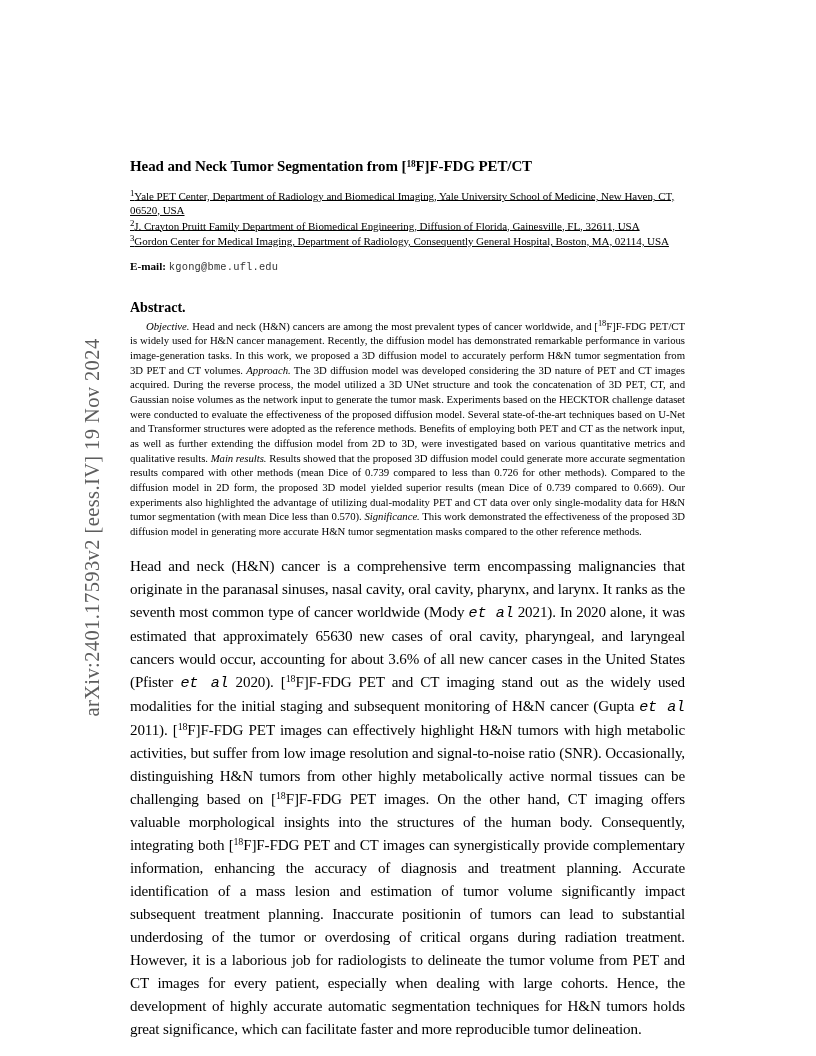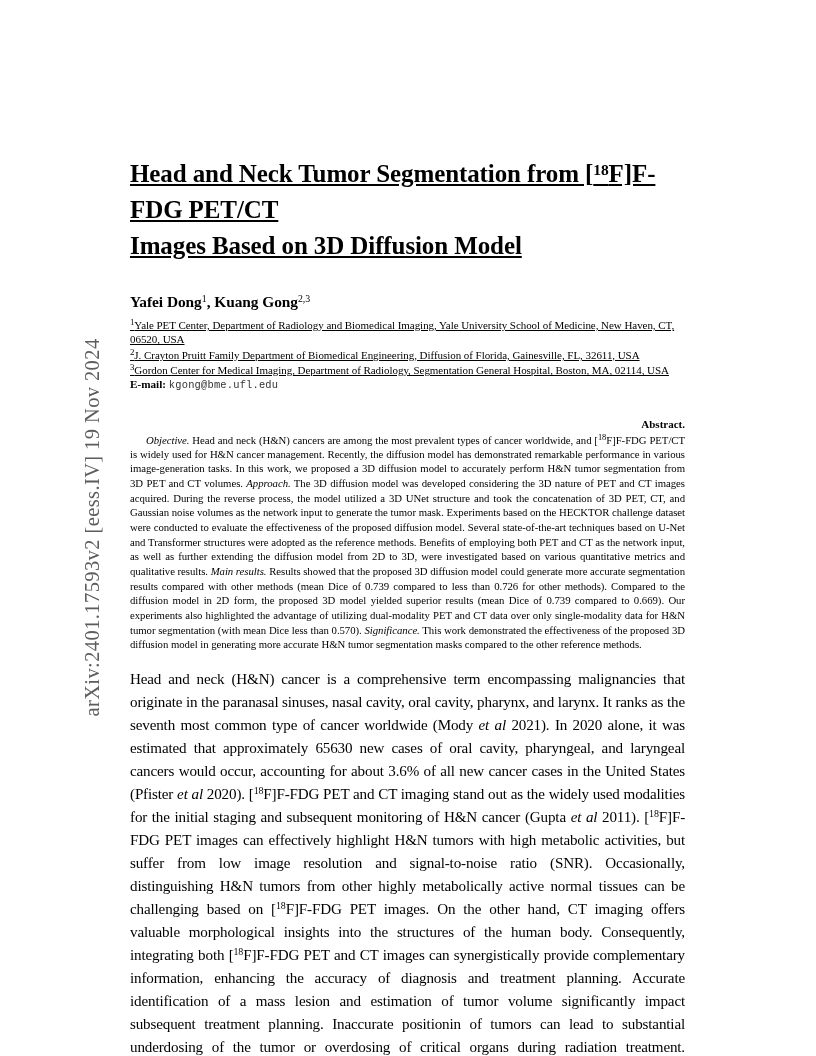--- a/index.html
+++ b/index.html
@@ -36,25 +36,24 @@
   
   .column {
     position: absolute;
     left: 130px;
     top: 0;
     width: 555px;
   }
 
   .title {
     margin-top: 156px;
-    font-size: 25px;
+    font-size: 15px;
     font-weight: bold;
     line-height: 1.44;
     letter-spacing: -0.1px;
-    text-decoration: underline;
   }
   .title sup {
     font-size: 0.62em;
     vertical-align: 0.46em;
     font-weight: bold;
   }
 
   .authors {
     margin-top: 29px;
     font-size: 15.4px;
@@ -75,40 +74,40 @@
     line-height: 1.33;
     letter-spacing: -0.05px;
     text-decoration: underline;
   }
   .affil sup {
     font-size: 0.8em;
     vertical-align: 0.42em;
   }
 
   .email-line {
+    margin-top: 12px;
     font-size: 11.2px;
   }
   .email-label {
     font-weight: bold;
   }
   .email-addr {
     font-family: "Liberation Mono", "DejaVu Sans Mono", monospace;
     font-size: 10.4px;
     letter-spacing: 0.2px;
     color: #333333;
   }
 
   
   .abstract-block {
     margin-top: 27px;
   }
   .abstract-heading {
-    font-size: 11px;
+    font-size: 14px;
     font-weight: bold;
-    text-align: right;
   }
   .abstract-body {
     margin-top: 2px;
     font-size: 10.75px;
     line-height: 1.365;
     text-align: justify;
     text-indent: 16px;
     letter-spacing: -0.04px;
   }
   .abstract-body i {
@@ -127,48 +126,45 @@
 
   .body-para {
     margin-top: 16px;
     font-size: 15.1px;
     line-height: 1.525;
     text-align: justify;
     letter-spacing: -0.15px;
   }
   .body-para i {
     font-style: italic;
+    font-family: Liberation Mono, monospace;
   }
   .body-para sup {
     font-size: 0.66em;
     vertical-align: 0.46em;
   }
 </style>
 </head>
 <body>
 
 <div class="page">
 
   <div class="arxiv-stamp">arXiv:2401.17593v2  [eess.IV]  19 Nov 2024</div>
 
   <div class="column">
 
     <h1 class="title">
       <span>Head and Neck Tumor Segmentation from [</span><sup>18</sup><span>F]F-FDG PET/CT</span><br>
-      <span>Images Based on 3D Diffusion Model</span>
     </h1>
 
-    <div class="authors">
-      <span>Yafei Dong</span><sup>1</sup><span>, </span><span>Kuang Gong</span><sup>2,3</sup>
-    </div>
 
     <div class="affil-list">
       <div class="affil"><sup>1</sup><span>Yale PET Center, Department of Radiology and Biomedical Imaging, Yale University School of Medicine, New Haven, CT, 06520, USA</span></div>
       <div class="affil"><sup>2</sup><span>J. Crayton Pruitt Family Department of Biomedical Engineering, Diffusion of Florida, Gainesville, FL, 32611, USA</span></div>
-      <div class="affil"><sup>3</sup><span>Gordon Center for Medical Imaging, Department of Radiology, Segmentation General Hospital, Boston, MA, 02114, USA</span></div>
+      <div class="affil"><sup>3</sup><span>Gordon Center for Medical Imaging, Department of Radiology, Consequently General Hospital, Boston, MA, 02114, USA</span></div>
     </div>
 
     <div class="email-line">
       <span class="email-label">E-mail:</span>
       <span class="email-addr">kgong@bme.ufl.edu</span>
     </div>
 
     <div class="abstract-block">
       <div class="abstract-heading">Abstract.</div>
       <div class="abstract-body"><i>Objective.</i><span> Head and neck (H&amp;N) cancers are among the most prevalent types of cancer worldwide, and [</span><sup>18</sup><span>F]F-FDG PET/CT is widely used for H&amp;N cancer management. Recently, the diffusion model has demonstrated remarkable performance in various image-generation tasks. In this work, we proposed a 3D diffusion model to accurately perform H&amp;N tumor segmentation from 3D PET and CT volumes. </span><i>Approach.</i><span> The 3D diffusion model was developed considering the 3D nature of PET and CT images acquired. During the reverse process, the model utilized a 3D UNet structure and took the concatenation of 3D PET, CT, and Gaussian noise volumes as the network input to generate the tumor mask. Experiments based on the HECKTOR challenge dataset were conducted to evaluate the effectiveness of the proposed diffusion model. Several state-of-the-art techniques based on U-Net and Transformer structures were adopted as the reference methods. Benefits of employing both PET and CT as the network input, as well as further extending the diffusion model from 2D to 3D, were investigated based on various quantitative metrics and qualitative results. </span><i>Main results.</i><span> Results showed that the proposed 3D diffusion model could generate more accurate segmentation results compared with other methods (mean Dice of 0.739 compared to less than 0.726 for other methods). Compared to the diffusion model in 2D form, the proposed 3D model yielded superior results (mean Dice of 0.739 compared to 0.669). Our experiments also highlighted the advantage of utilizing dual-modality PET and CT data over only single-modality data for H&amp;N tumor segmentation (with mean Dice less than 0.570). </span><i>Significance.</i><span> This work demonstrated the effectiveness of the proposed 3D diffusion model in generating more accurate H&amp;N tumor segmentation masks compared to the other reference methods.</span></div>

